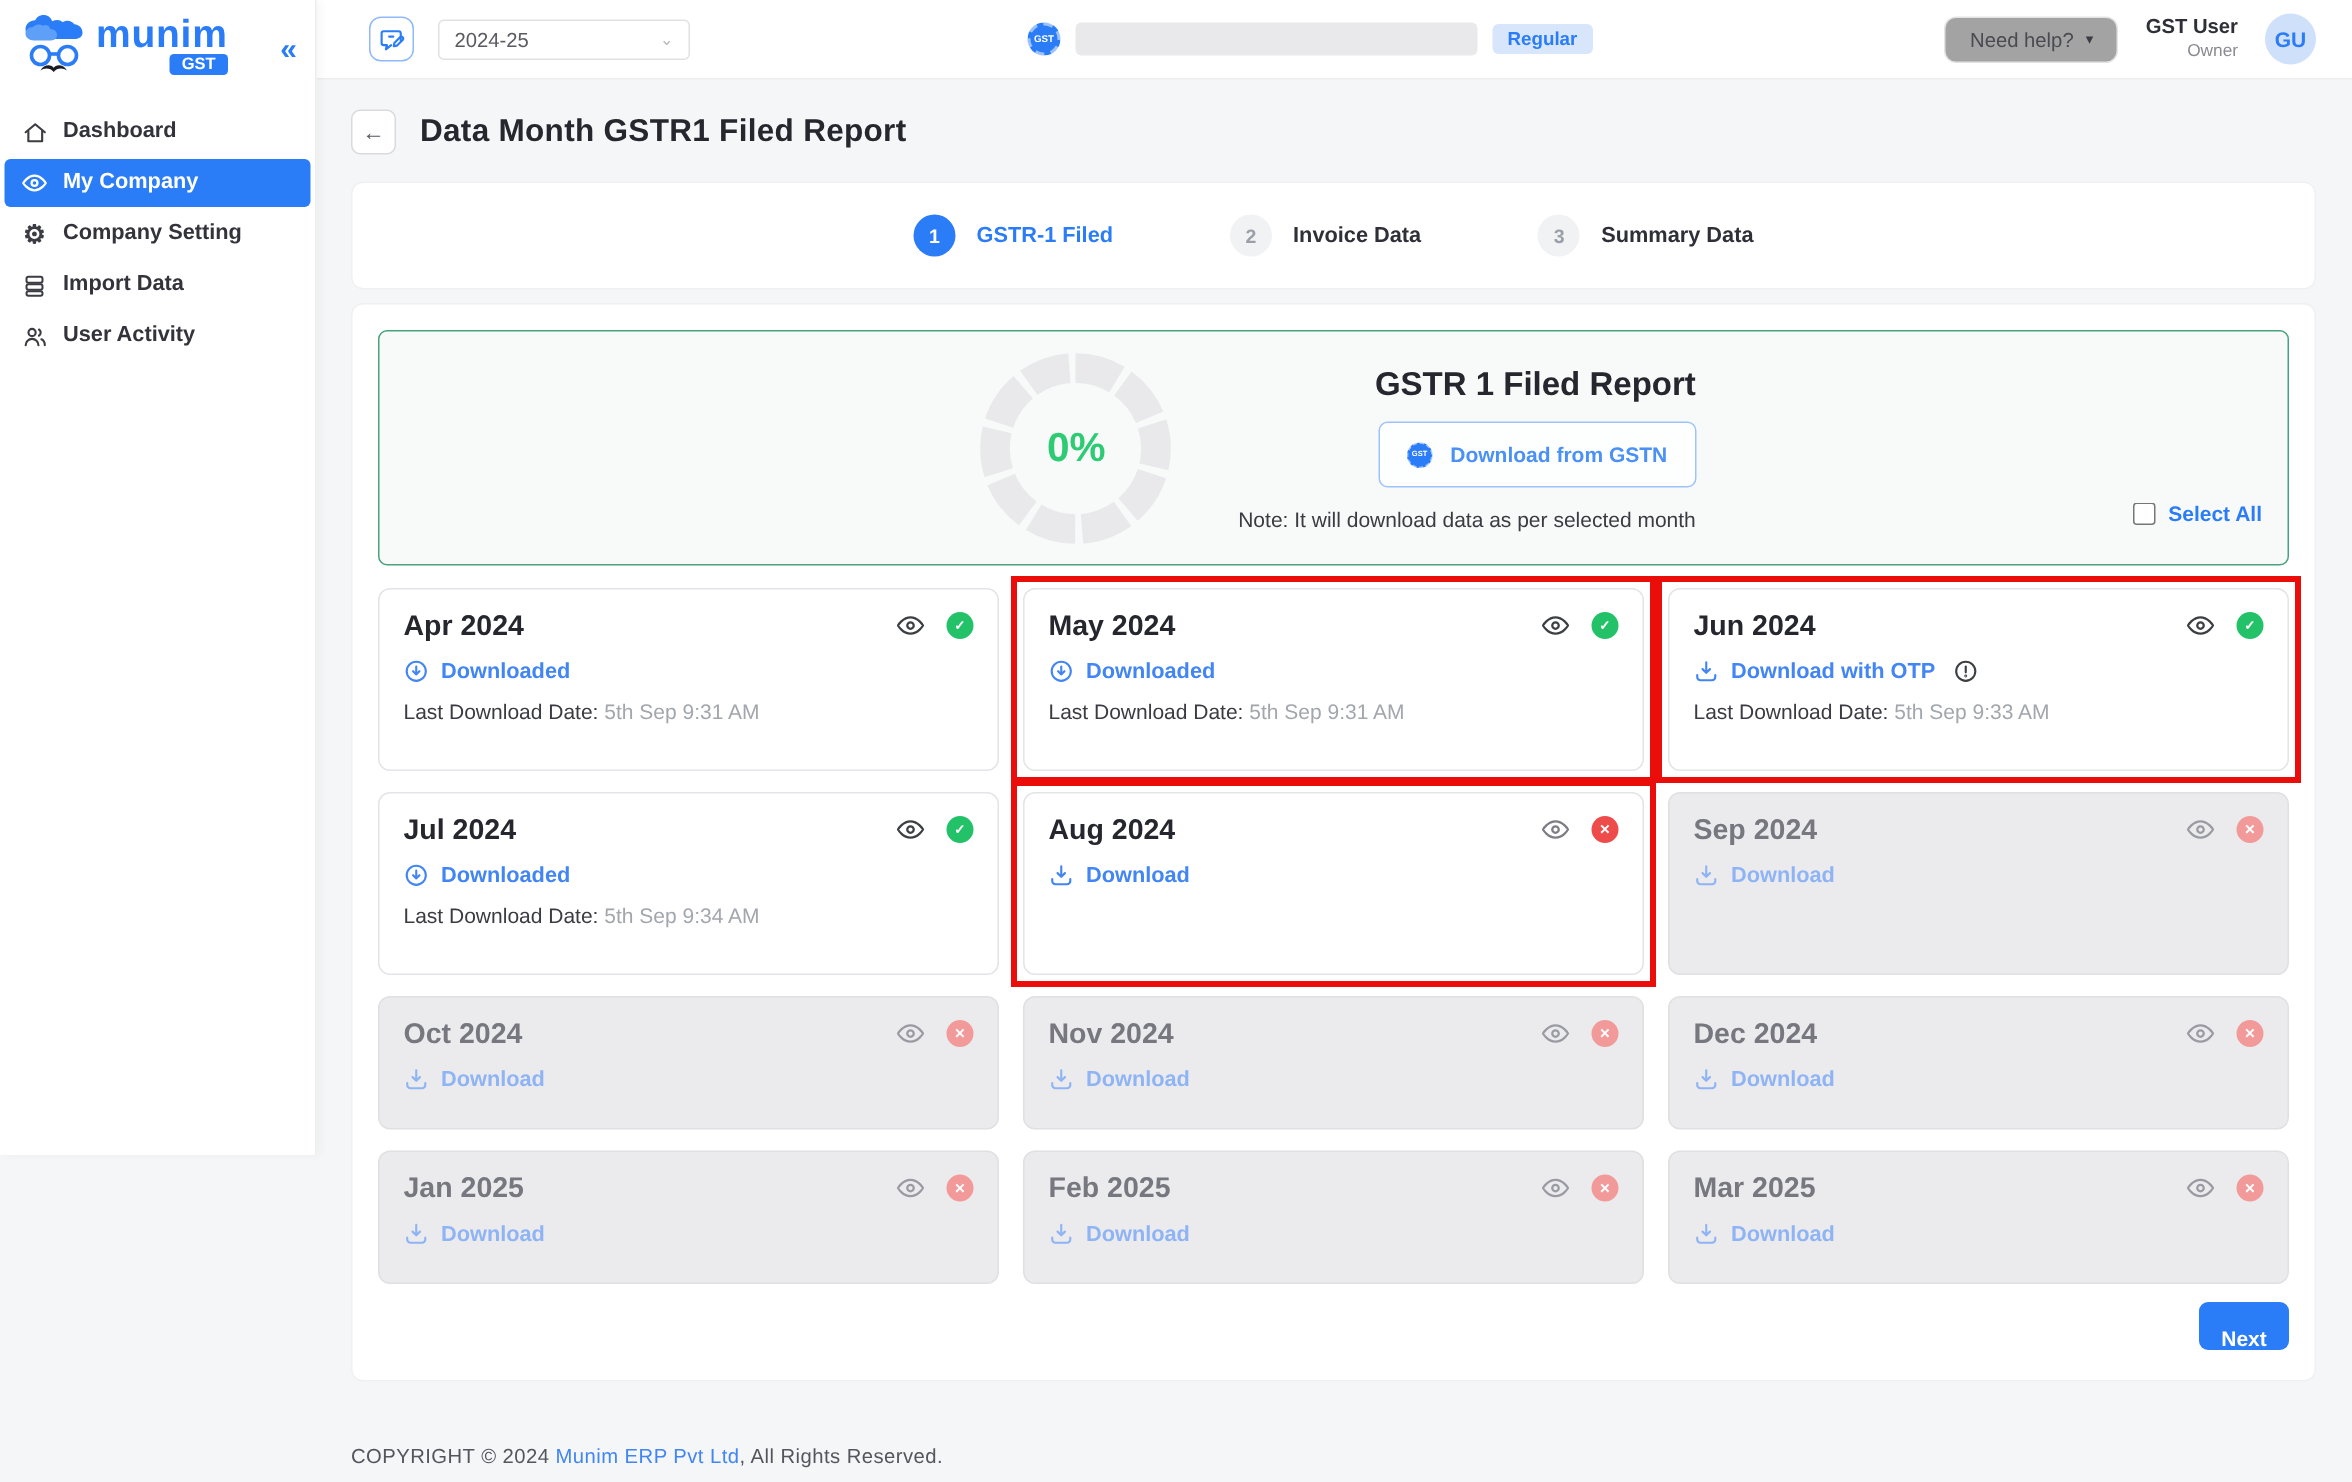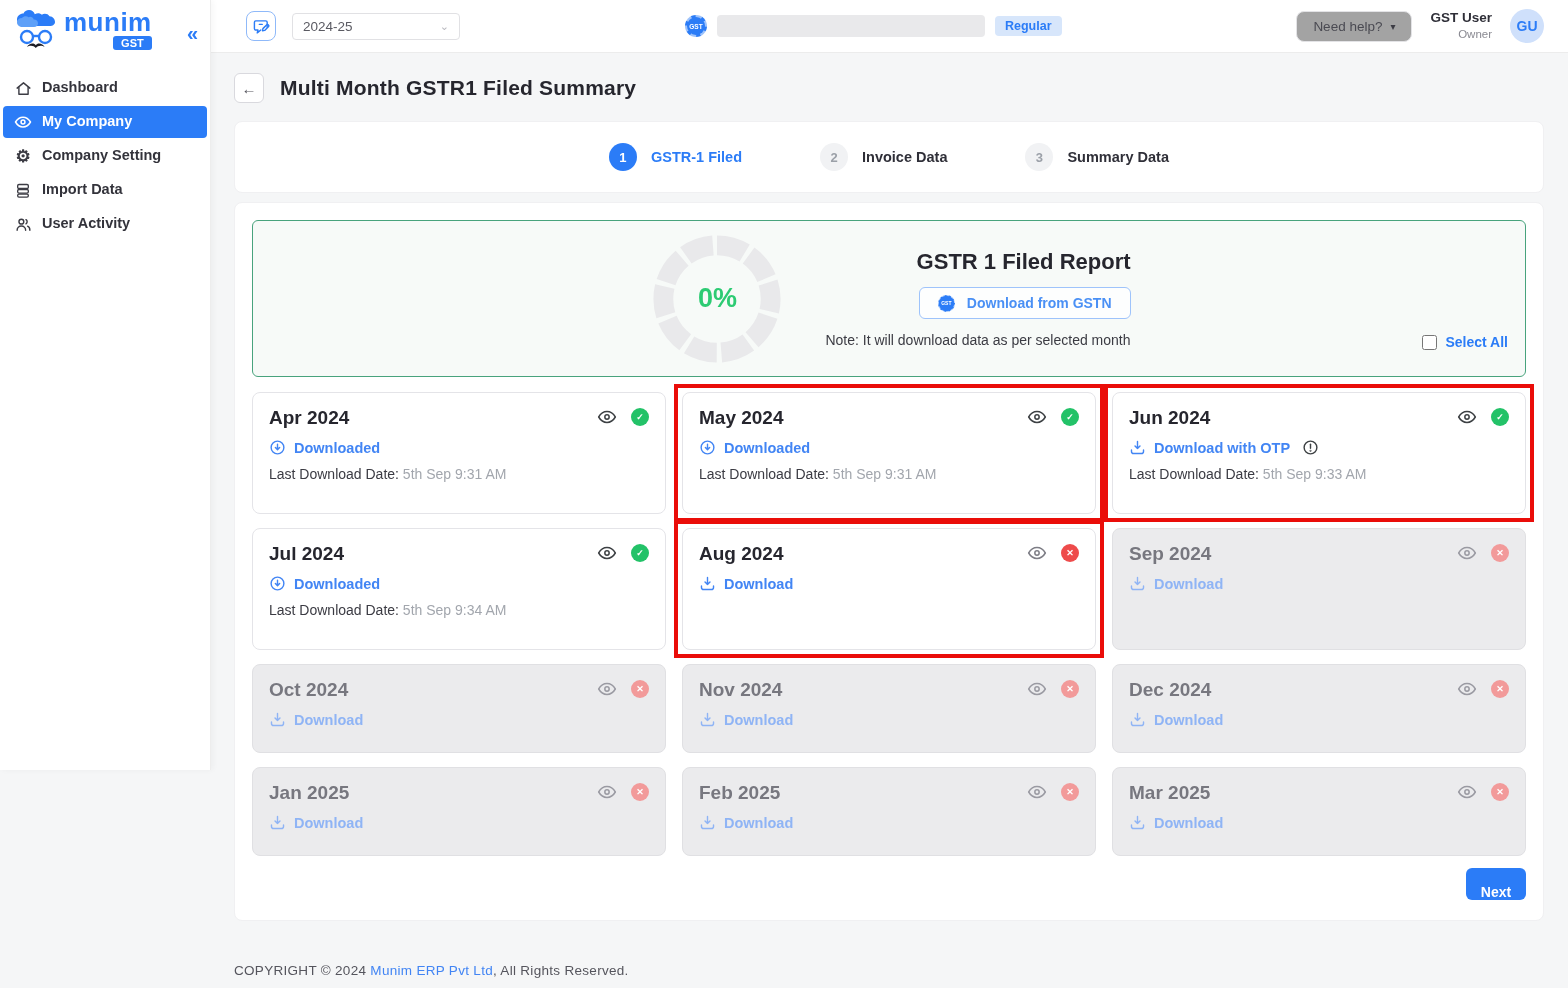--- a/index.html
+++ b/index.html
@@ -71,21 +71,21 @@
 
   .report-panel { position:relative; border:1px solid #48a37d; background:#f7faf8; border-radius:6px;
                   height:157px; display:flex; align-items:center; justify-content:center; gap:38px; margin-bottom:15px; }
   .donut-wrap { position:relative; width:140px; height:140px; }
   .donut-wrap svg { width:140px; height:140px; transform:rotate(-90deg); }
   .donut-label { position:absolute; inset:0; display:flex; align-items:center; justify-content:center;
                  font-size:27px; font-weight:600; color:#2dcb73; }
   .rp-texts { display:flex; flex-direction:column; align-items:flex-end; }
   .rp-title { font-size:22px; font-weight:700; color:#26262e; margin-bottom:12px; }
   .gstn-btn { display:flex; align-items:center; gap:12px; border:1px solid #9ec3fb; background:#fdfefe;
-              border-radius:6px; height:32px; padding:0 18px; cursor:pointer; }
+              border-radius:6px; height:44px; padding:0 18px; cursor:pointer; }
   .gstn-btn .gst-round { width:17px; height:17px; font-size:5px; border-width:1px; }
   .gstn-btn-label { color:#4a90f5; font-size:14px; font-weight:600; }
   .rp-note { margin-top:13px; font-size:14px; color:#3b3b43; }
   .select-all { position:absolute; right:17px; bottom:26px; display:flex; align-items:center; gap:8px; cursor:pointer; }
   .select-all input { width:15px; height:15px; accent-color:#2b7cf7; cursor:pointer; }
   .select-all-label { color:#2b7cf7; font-size:14px; font-weight:700; }
 
   
   .month-grid { display:grid; grid-template-columns:repeat(3,1fr); gap:14px 16px; }
   .month-card { position:relative; background:#fff; border:1px solid #e4e4e8; border-radius:8px;
@@ -220,21 +220,21 @@
         <div class="user-name">GST User</div>
         <div class="user-role">Owner</div>
       </div>
       <div class="avatar">GU</div>
     </div>
   </header>
 
   <main class="content">
     <div class="title-row">
       <button class="back-btn">←</button>
-      <h1 class="page-title">Multi Month GSTR1 Filed Summary</h1>
+      <h1 class="page-title">Data Month GSTR1 Filed Report</h1>
     </div>
 
     <div class="stepper-card">
       <div class="step active">
         <span class="step-num">1</span>
         <span class="step-label">GSTR-1 Filed</span>
       </div>
       <div class="step">
         <span class="step-num">2</span>
         <span class="step-label">Invoice Data</span>

